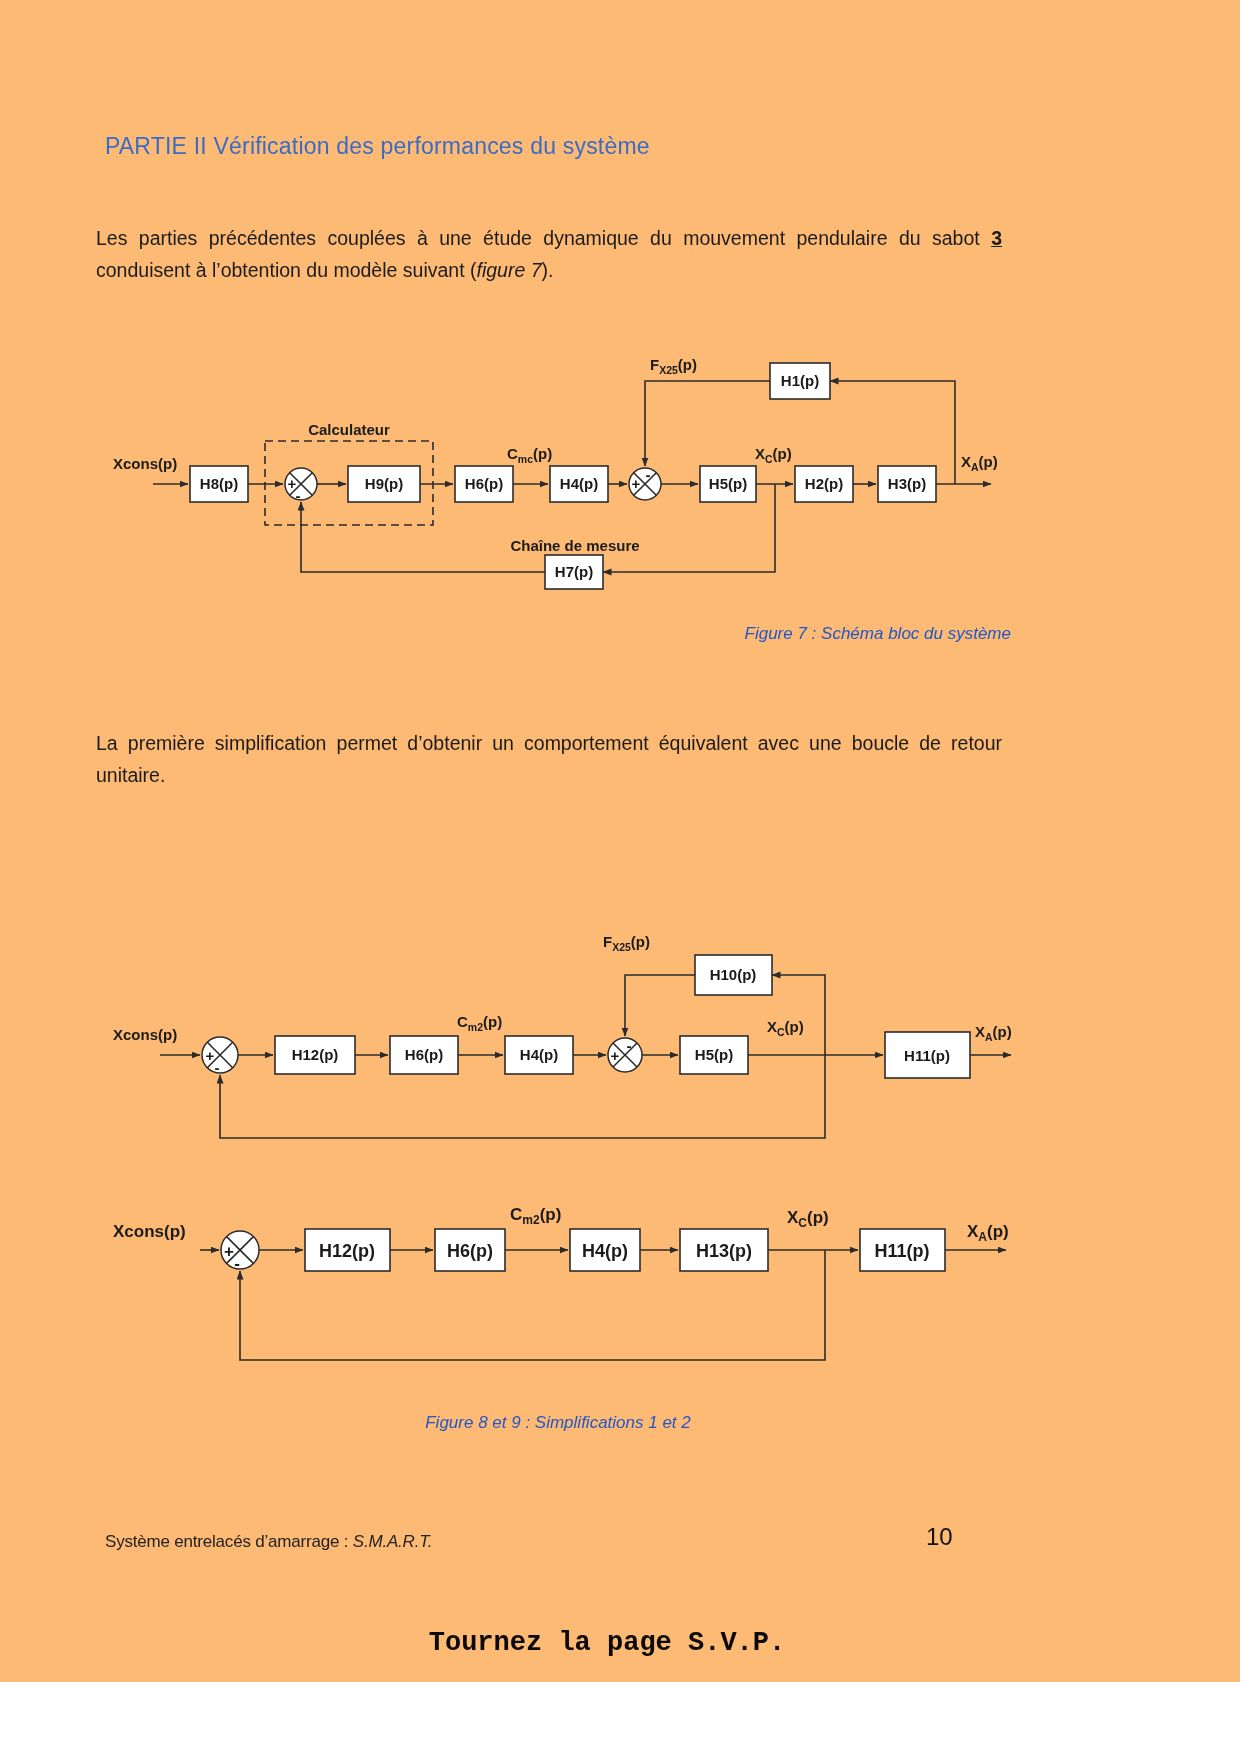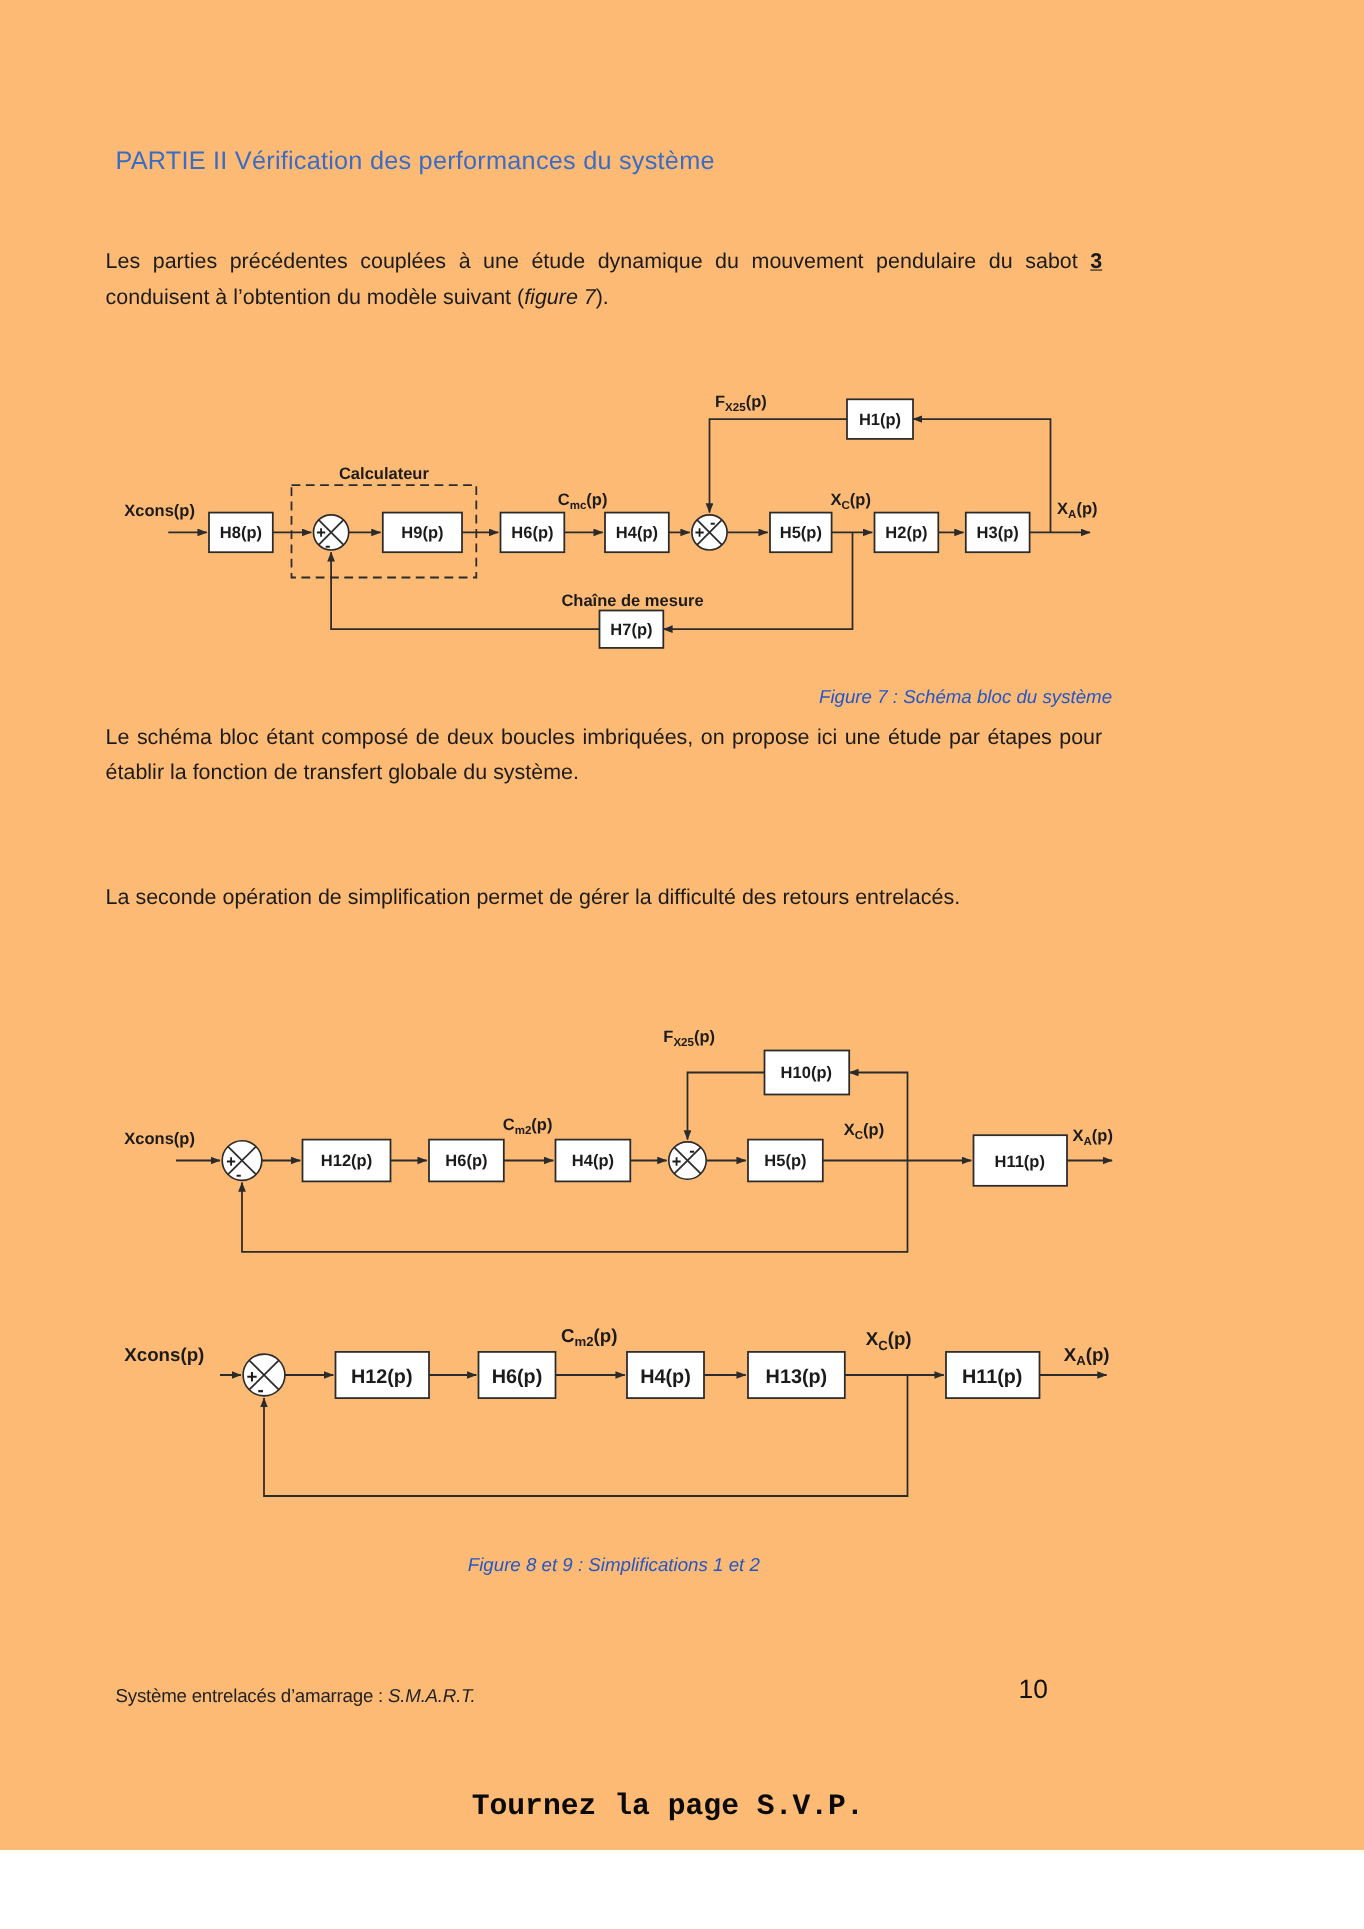--- a/index.html
+++ b/index.html
@@ -136,22 +136,21 @@
 
     <text class="sig" x="8" y="114">Xcons(p)</text>
     <text class="sig" x="545" y="15"><tspan>F</tspan><tspan dy="3.5" font-size="10.5">X25</tspan><tspan dy="-3.5">(p)</tspan></text>
     <text class="sig" x="402" y="104"><tspan>C</tspan><tspan dy="3.5" font-size="10.5">mc</tspan><tspan dy="-3.5">(p)</tspan></text>
     <text class="sig" x="650" y="104"><tspan>X</tspan><tspan dy="3.5" font-size="10.5">C</tspan><tspan dy="-3.5">(p)</tspan></text>
     <text class="sig" x="856" y="112"><tspan>X</tspan><tspan dy="3.5" font-size="10.5">A</tspan><tspan dy="-3.5">(p)</tspan></text>
   </svg>
 
   <div class="caption cap7">Figure 7 : Schéma bloc du système</div>
 
-  <p class="para p3">Le schéma bloc étant composé de deux boucles imbriquées, on propose ici une étude par étapes pour établir la fonction de transfert globale du système.</p>
-  <p class="para p5">La seconde opération de simplification permet de gérer la difficulté des retours entrelacés.</p>
+  <p class="para p4">La première simplification permet d’obtenir un comportement équivalent avec une boucle de retour unitaire.</p>
 
   <svg class="fig fig8" width="930" height="240" viewBox="0 0 930 240">
     <defs>
       <marker id="a8" markerWidth="10" markerHeight="8" refX="8.5" refY="3.5" orient="auto" markerUnits="userSpaceOnUse">
         <path d="M0,0 L9,3.5 L0,7 Z" fill="#2b2b2b"></path>
       </marker>
     </defs>
 
     <g>
       <path class="ln" d="M55,130 H95" marker-end="url(#a8)"></path>

